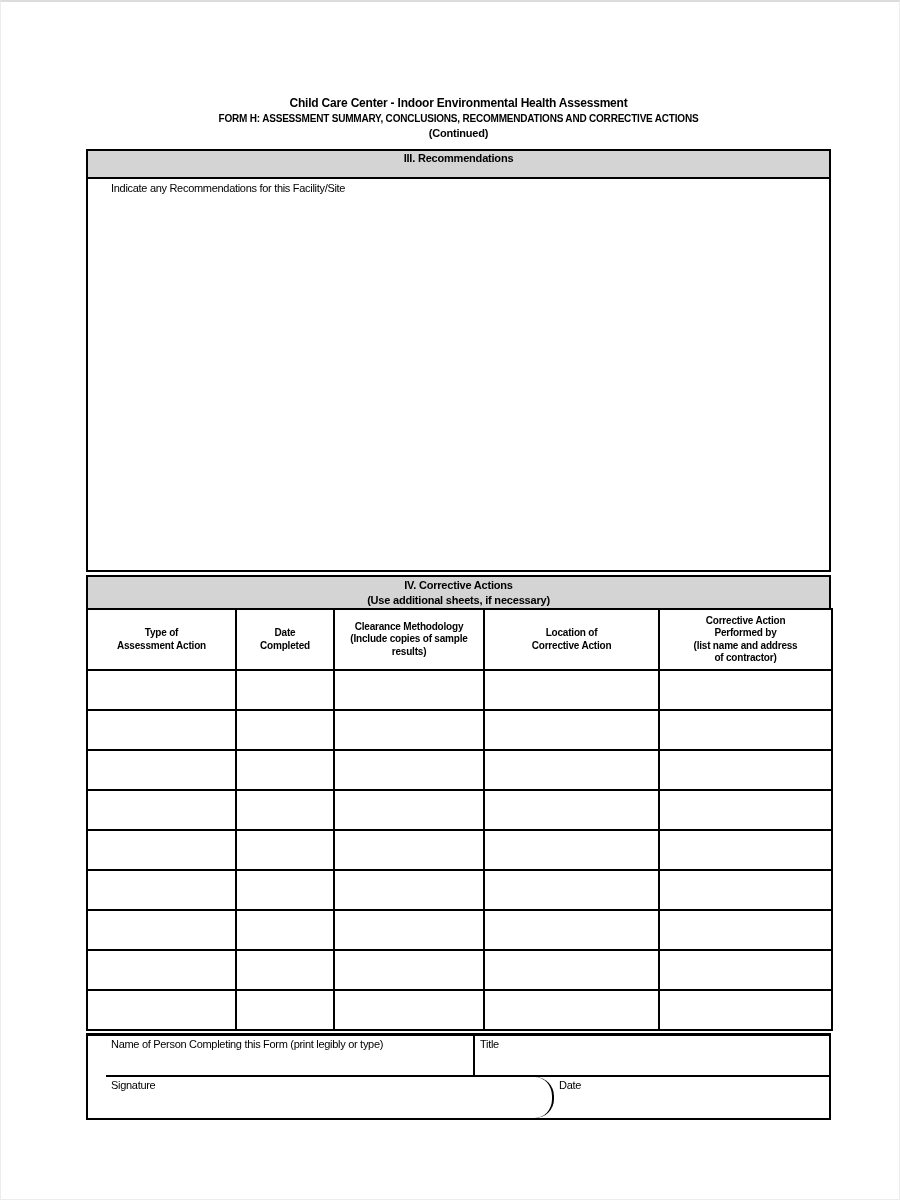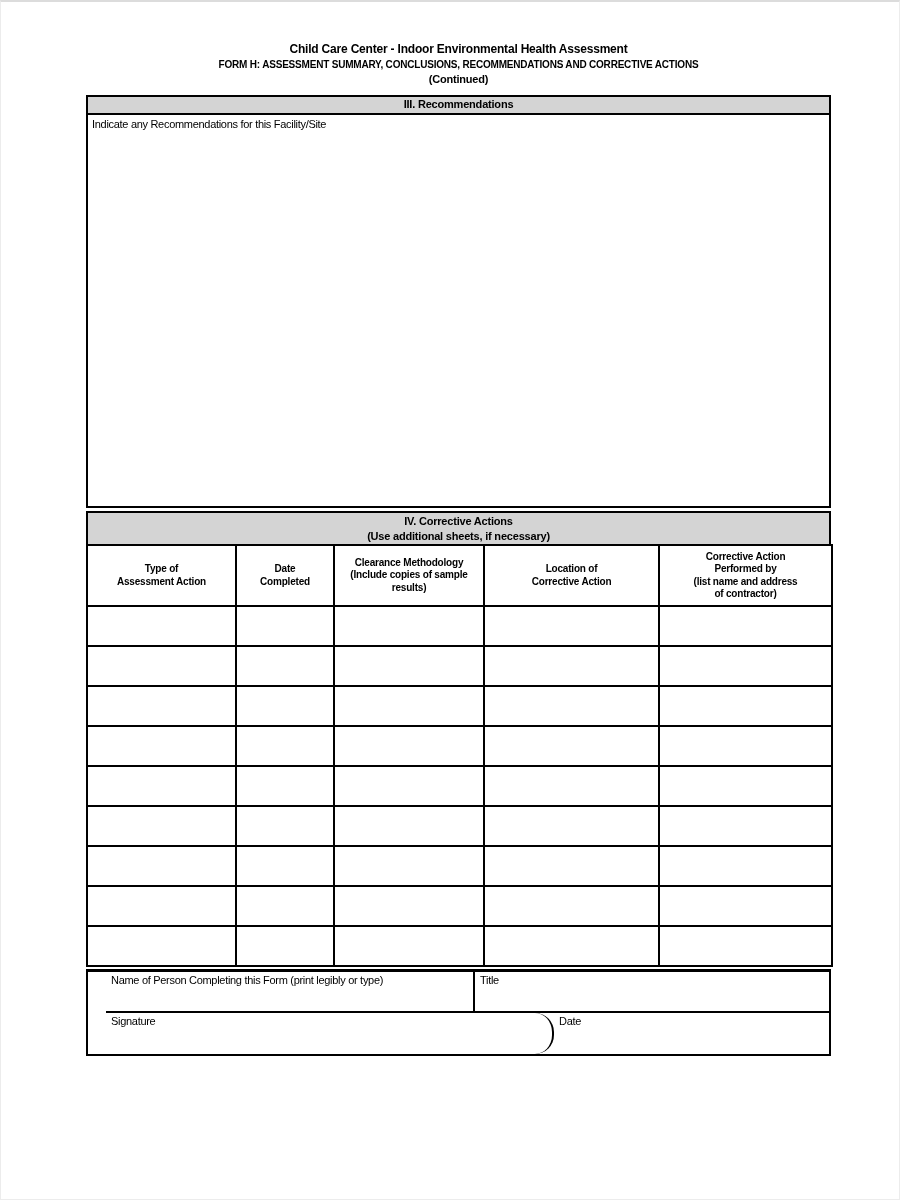--- a/index.html
+++ b/index.html
@@ -20,46 +20,46 @@
     border:1px solid #ececec;
     border-top:2px solid #dcdcdc;
   }
   .content{
     position:absolute;
     left:85px;top:0;
     width:745px;
   }
   
   .doc-title{
-    padding-top:40px;
+    padding-top:94px;
     text-align:center;
     font-weight:bold;
     letter-spacing:-0.2px;
   }
   .title-l1{font-size:12px;line-height:15px;}
   .title-l2{font-size:10px;line-height:16px;}
   .title-l3{font-size:11px;line-height:13px;}
   
   .sec3-bar{
     margin-top:9px;
-    height:18px;
+    height:28px;
     background:var(--section-bg);
     border:2px solid var(--line);
     border-bottom:none;
     text-align:center;
     font-weight:bold;
     font-size:11px;
     line-height:15px;
     letter-spacing:-0.2px;
   }
   .rec-box{
     height:395px;
     border:2px solid var(--line);
     background:#fff;
-    padding:3px 4px;
+    padding:3px 23px;
   }
   .rec-prompt{
     font-size:11px;
     letter-spacing:-0.3px;
     line-height:13px;
   }
   
   .sec4-bar{
     margin-top:3px;
     height:33px;

